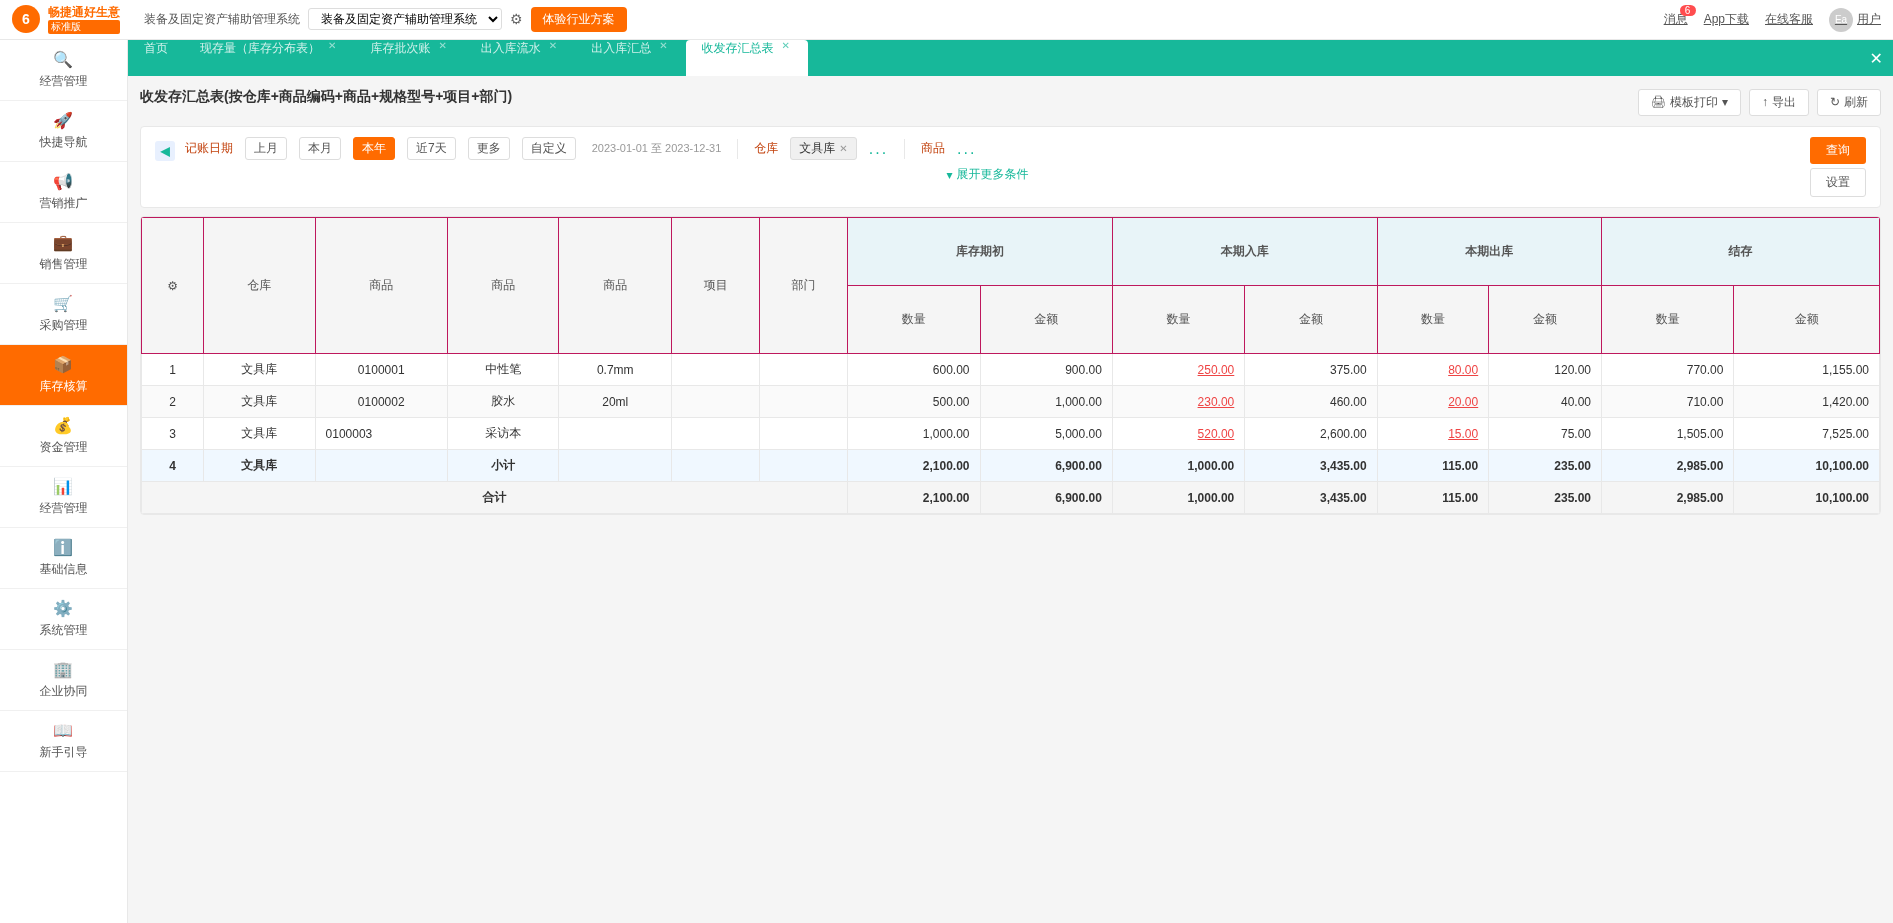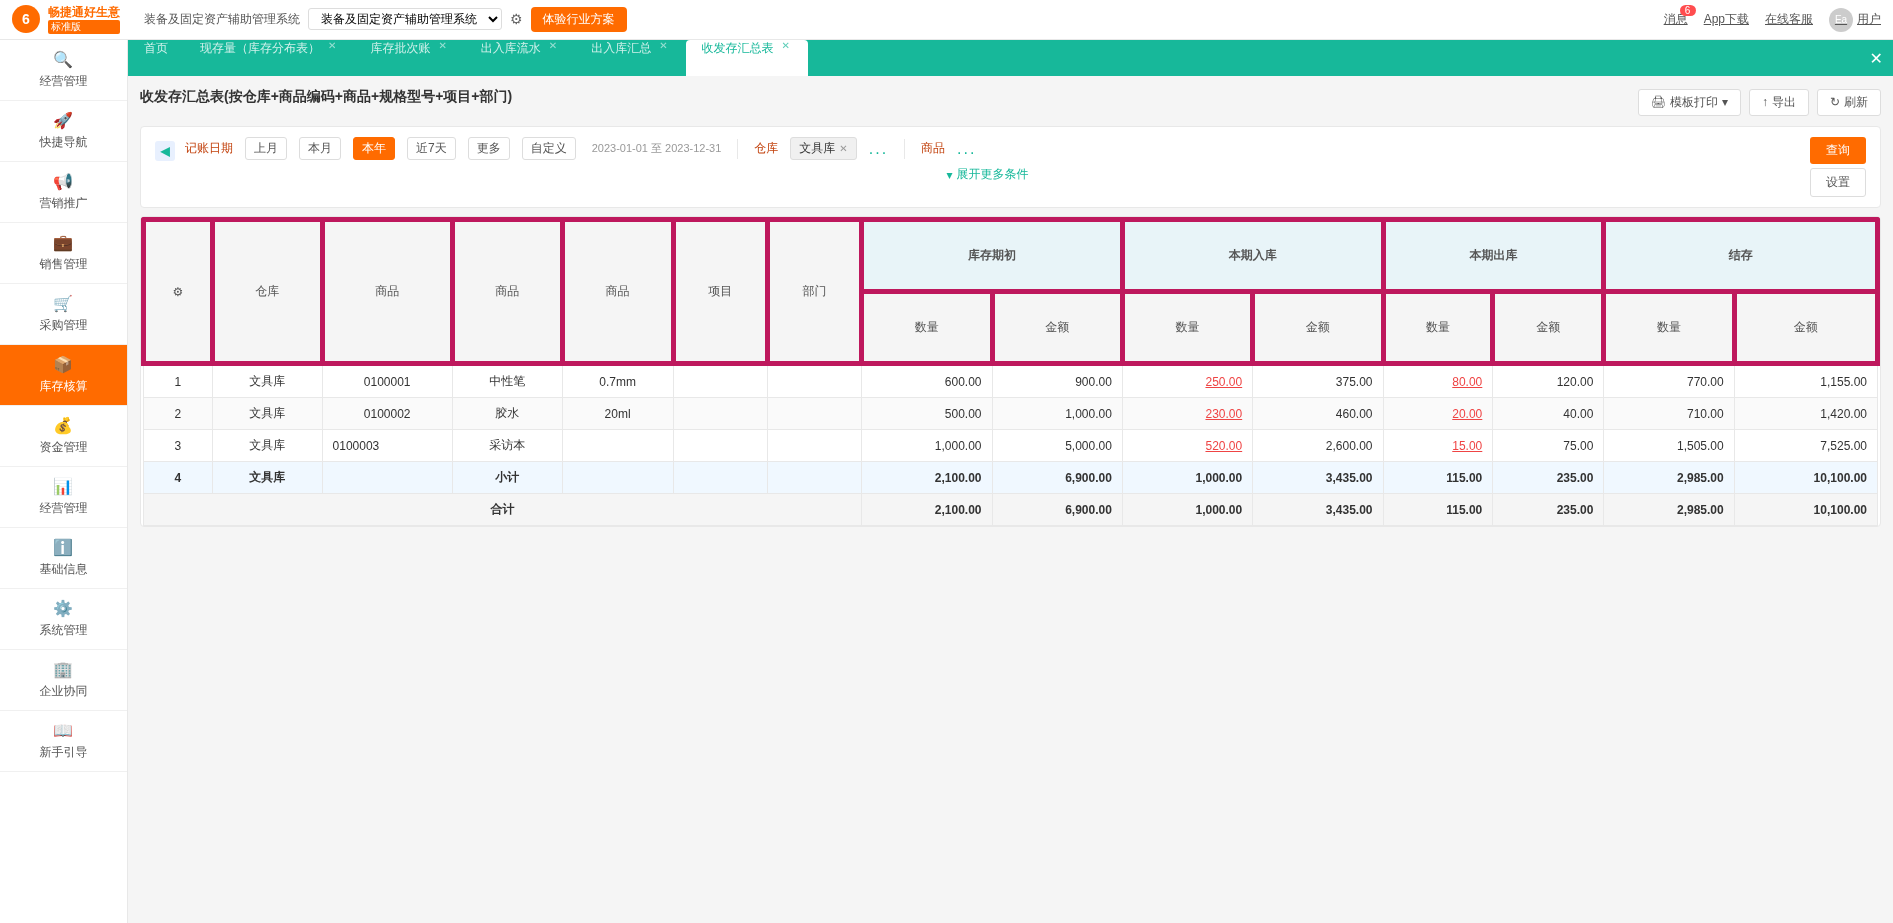--- a/index.html
+++ b/index.html
@@ -52,21 +52,21 @@
     .toolbar-btn { padding: 4px 12px; border-radius: 3px; border: 1px solid #ddd; background: #fff; cursor: pointer; font-size: 12px; color: #555; display: flex; align-items: center; gap: 4px; }
 
     
     .page-header { display: flex; align-items: center; justify-content: space-between; margin-bottom: 10px; }
     .page-actions { display: flex; gap: 8px; align-items: center; }
 
     
     .table-container { background: #fff; border: 1px solid #e8e8e8; border-radius: 4px; overflow: hidden; }
     table { width: 100%; border-collapse: collapse; font-size: 12px; }
     thead tr { background: #f5f5f5; }
-    thead th { padding: 25px 10px; text-align: center; border: 5px solid #be185d; color: #555; font-weight: normal; white-space: nowrap; }
+    thead th { padding: 25px 10px; text-align: center; border: 1px solid #be185d; color: #555; font-weight: normal; white-space: nowrap; }
     tbody tr { background: #fff; }
     tbody tr:nth-child(even) { background: #fafafa; }
     tbody tr.subtotal { background: #f0f8ff; font-weight: bold; }
     tbody td { padding: 7px 10px; border: 1px solid #e8e8e8; text-align: center; }
     .number-cell { text-align: right; }
     .underline { text-decoration: underline; cursor: pointer; color: #ef4444; }
     tfoot tr { background: #f5f5f5; font-weight: bold; }
     tfoot td { padding: 7px 10px; border: 1px solid #e8e8e8; text-align: center; }
     .col-group-header { background: #e8f4f8; font-weight: bold; }
 

